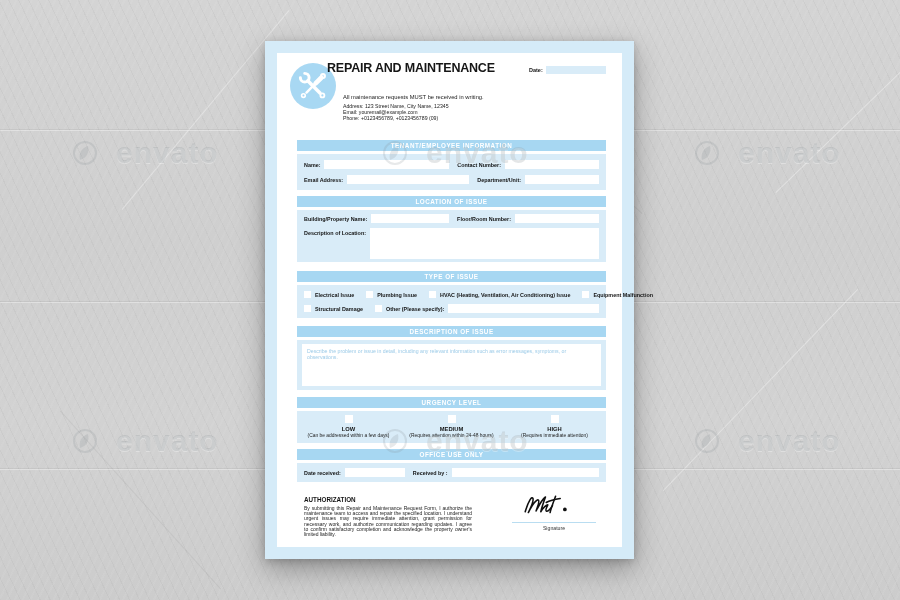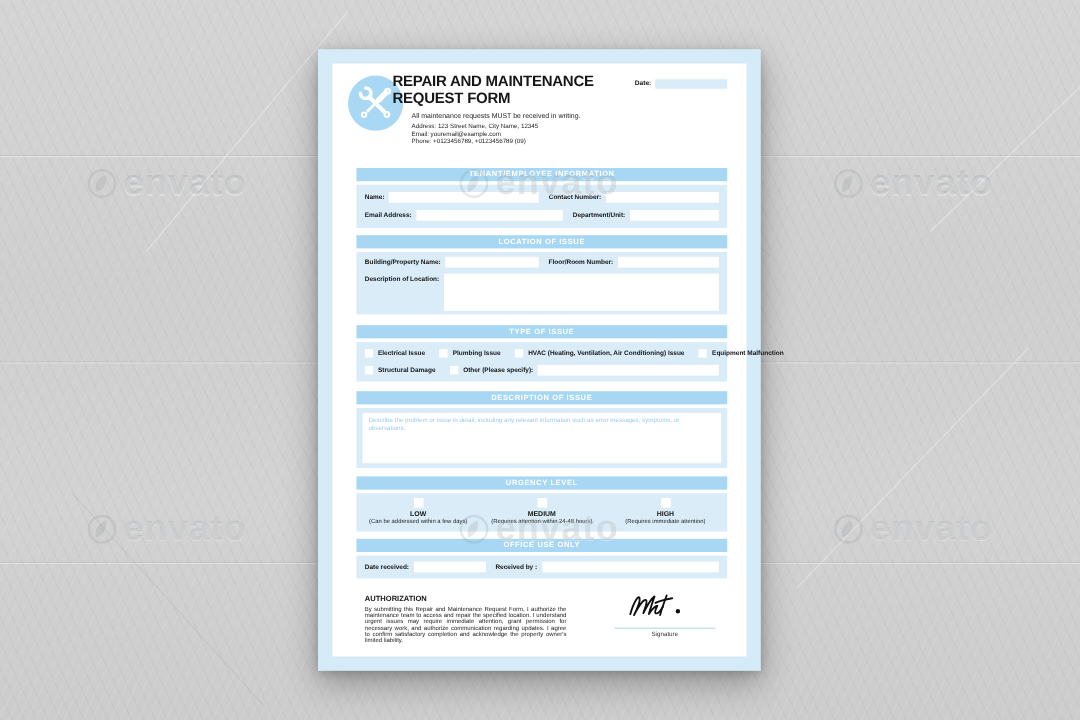--- a/index.html
+++ b/index.html
@@ -18,21 +18,21 @@
       repeating-linear-gradient(65deg, rgba(0,0,0,0.03) 0 1px, rgba(0,0,0,0) 1px 9px),
       linear-gradient(180deg,#d4d4d4 0%,#cfcfcf 40%,#d2d2d2 70%,#cccccc 100%);
   }
   .seam { position:absolute; left:0; width:900px; height:1px;
     background:rgba(0,0,0,0.05); box-shadow:0 1px 0 rgba(255,255,255,0.35); }
   .scratch { position:absolute; width:1px; background:rgba(255,255,255,0.35); }
   .scratch.dark { background:rgba(0,0,0,0.05); }
 
   
   .wm {
-    position:absolute; display:flex; align-items:center; gap:5px;
+    position:absolute; display:flex; align-items:center; gap:18px;
     z-index:5; pointer-events:none;
     color:rgba(130,140,146,0.22);
     text-shadow:0 1px 0 rgba(255,255,255,0.30);
     font-weight:bold; font-size:30px; letter-spacing:1px;
   }
   .wm svg { opacity:0.9; }
 
   
   .doc {
     position:absolute; left:265px; top:41px; width:369px; height:518px;
@@ -161,21 +161,20 @@
         <line x1="26" y1="20" x2="15.5" y2="30.5" stroke-width="2.8"></line>
         <circle cx="12" cy="34" r="2.1" stroke-width="1.9"></circle>
         <path d="M 13.5 8.5 A 5 5 0 1 1 8.5 13.5" stroke-width="3.4"></path>
         <line x1="17" y1="17" x2="31" y2="31" stroke-width="4"></line>
         <circle cx="33.8" cy="33.8" r="2.3" stroke-width="2.1"></circle>
       </g>
     </svg>
   </div>
   <div class="ttl">
     <div>REPAIR AND MAINTENANCE</div>
-    <div>REQUEST FORM</div>
   </div>
   <div class="note">All maintenance requests MUST be received in writing.</div>
   <div class="contact">
     <div>Address: 123 Street Name, City Name, 12345</div>
     <div>Email: youremail@example.com</div>
     <div>Phone: +0123456789, +0123456789 (09)</div>
   </div>
   <div class="date-row">
     <span class="lbl">Date:</span>
     <div class="date-box"></div>

